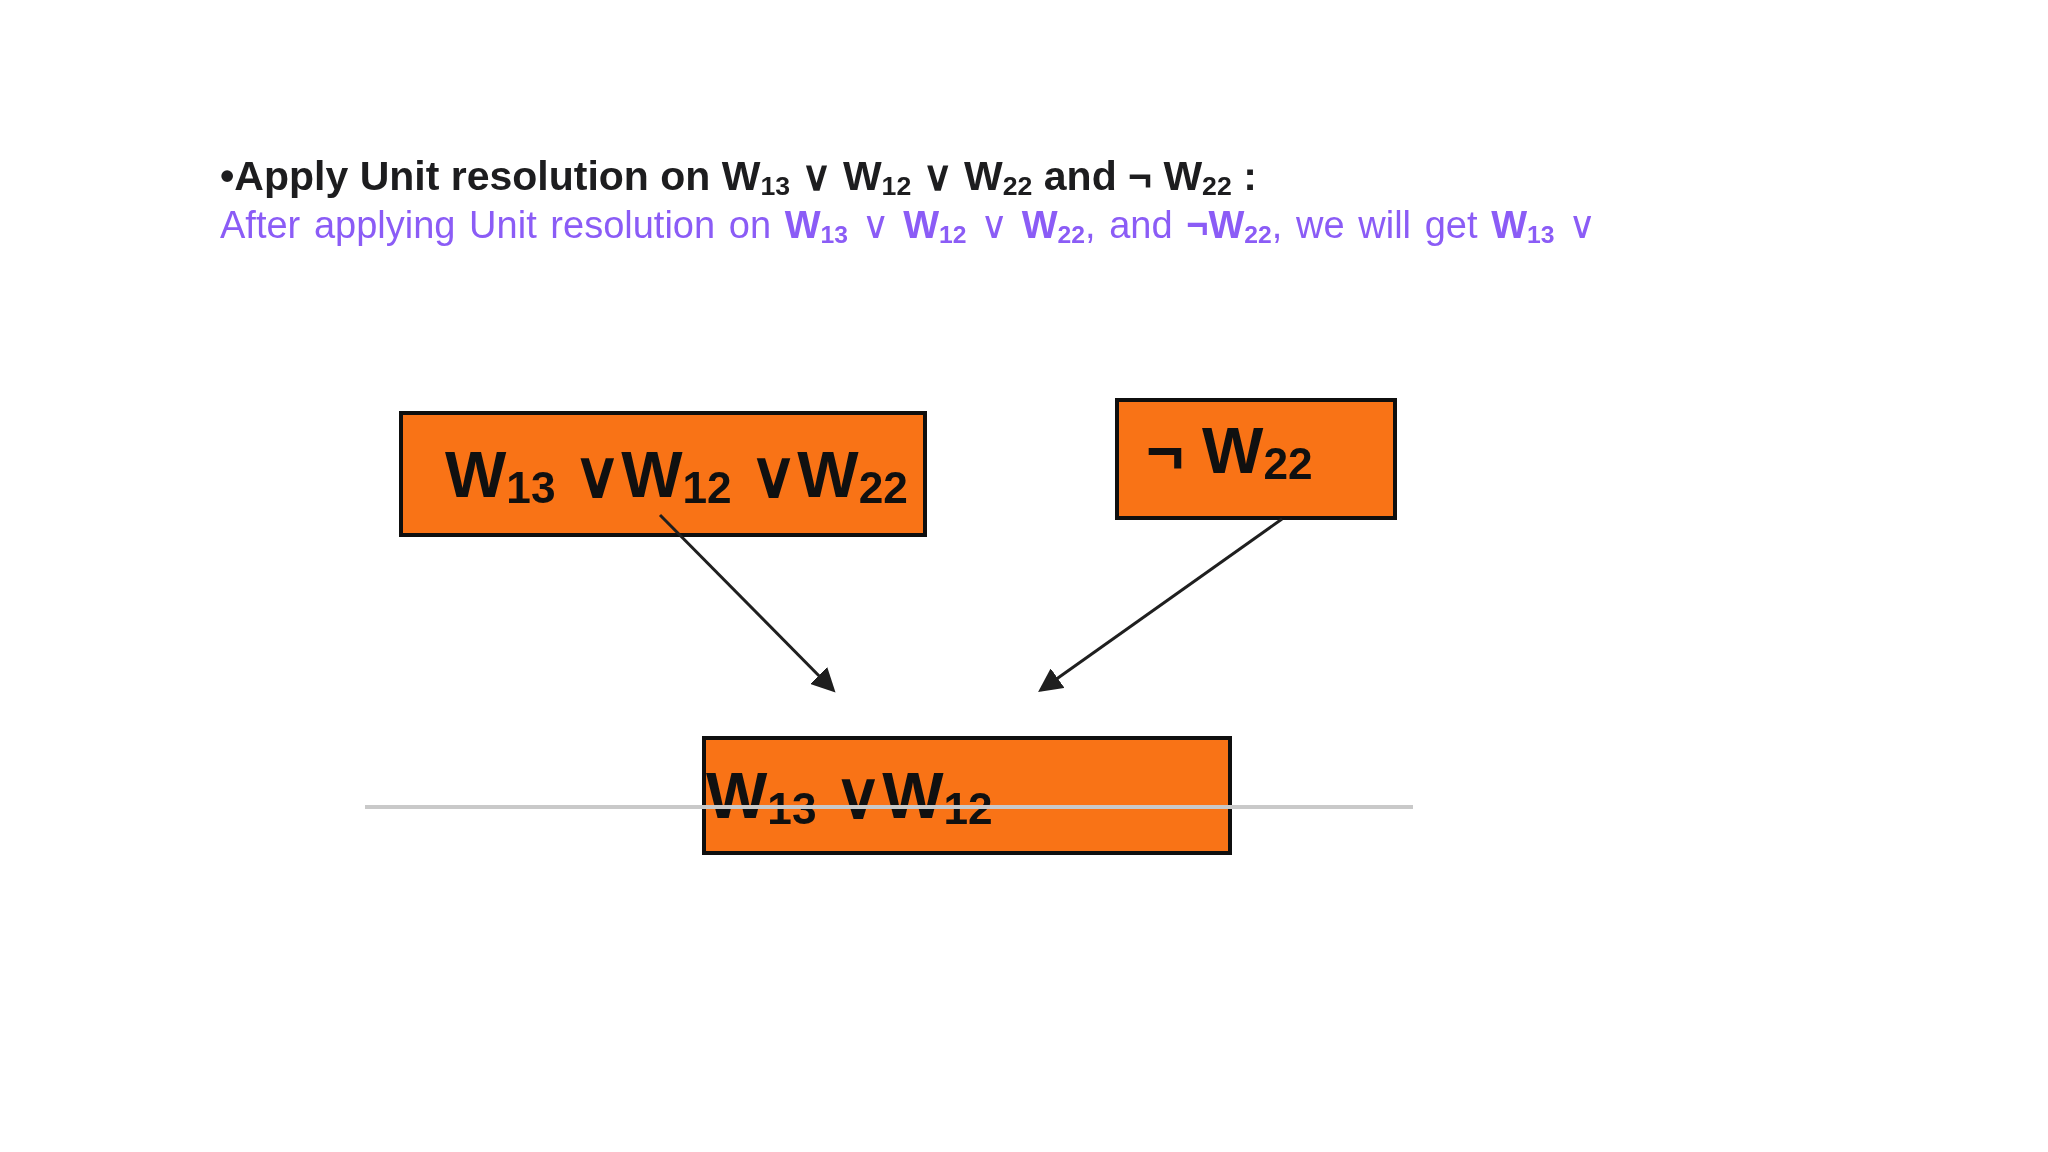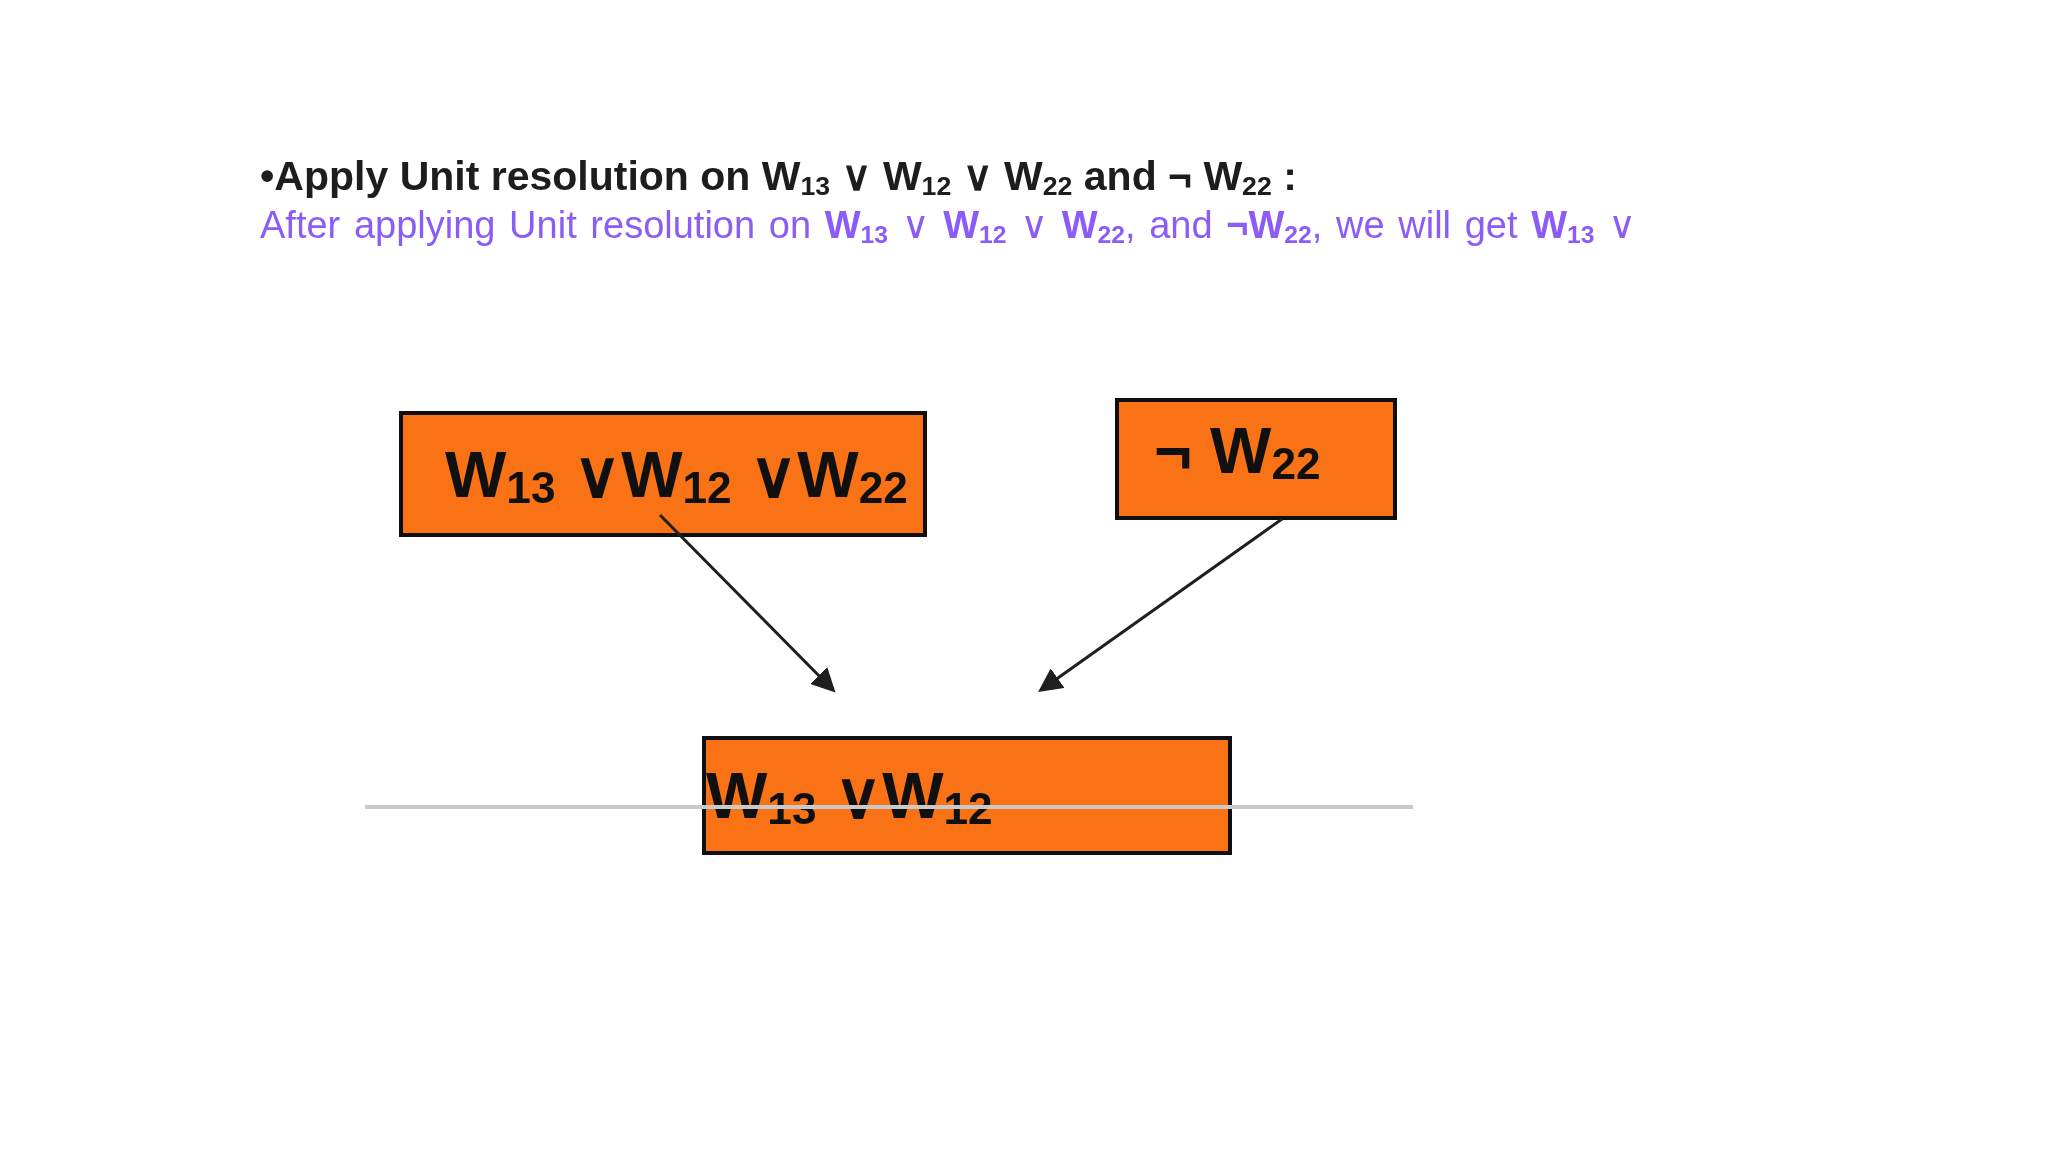--- a/index.html
+++ b/index.html
@@ -15,21 +15,20 @@
     overflow: hidden;
     font-family: "Liberation Sans", sans-serif;
   }
 
   
   .text-block {
     position: absolute;
     left: 220px;
     top: 152px;
     width: 1376px;
-    margin-left: 40px;
   }
   .heading {
     font-size: 41px;
     line-height: 49px;
     font-weight: bold;
     color: #1d1d1f;
     white-space: nowrap;
   }
   .para-line {
     font-size: 38px;
@@ -63,21 +62,21 @@
     font-size: 68%;
     vertical-align: -0.14em;
   }
   .box-premise1 {
     left: 399px; top: 411px; width: 528px; height: 126px;
     padding-left: 42px;
     justify-content: flex-start;
   }
   .box-premise2 {
     left: 1115px; top: 398px; width: 282px; height: 122px;
-    padding-left: 35px;
+    padding-left: 27px;
     padding-bottom: 18px;
     justify-content: flex-start;
   }
   .box-conclusion {
     left: 702px; top: 736px; width: 530px; height: 119px;
     padding-right: 42px;
     justify-content: flex-start;
   }
   .connectors {
     position: absolute;

